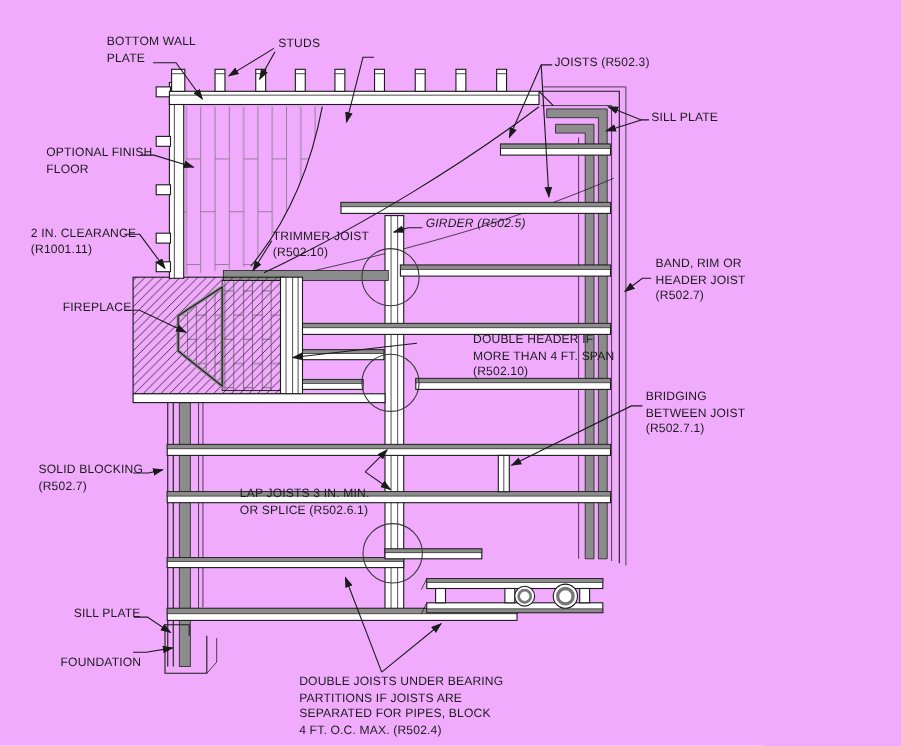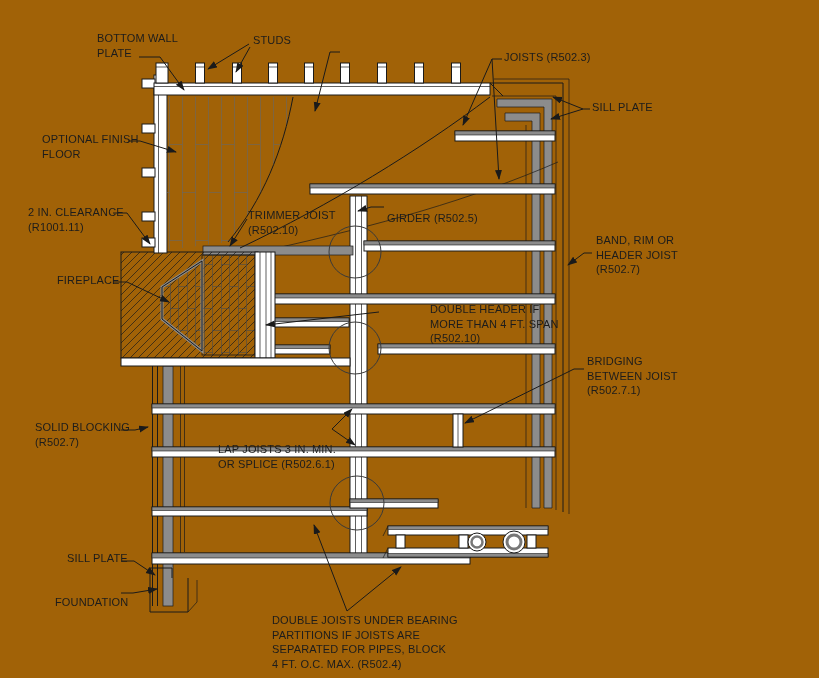--- a/index.html
+++ b/index.html
@@ -1,30 +1,30 @@
 <!DOCTYPE html>
 <html><head>
 <meta charset="utf-8">
 <style>
   html,body{margin:0;padding:0;background:#ffffff;}
-  .canvas{position:relative;width:819px;height:678px;background:#a16207;overflow:hidden;
+  .canvas{position:relative;width:819px;height:678px;background:#f0abfc;overflow:hidden;
           font-family:"Liberation Sans",sans-serif;}
   .art{position:absolute;left:0;top:0;}
   .lbl{position:absolute;font-size:11px;line-height:14.5px;color:#1c1c1c;
        white-space:pre-line;letter-spacing:.15px;}
   
   .lbl-bwp{left:97px;top:31px;}
   .lbl-studs{left:253px;top:33px;}
   .lbl-subfloor{left:342px;top:28px;}
   .lbl-joists{left:504px;top:50px;}
   .lbl-sillr{left:592px;top:100px;}
   .lbl-off{left:42px;top:132px;}
   .lbl-clr{left:28px;top:205px;}
   .lbl-trimmer{left:248px;top:208px;}
-  .lbl-girder{left:387px;top:211px;}
+  .lbl-girder{left:387px;top:196px;font-style:italic;}
   .lbl-band{left:596px;top:233px;}
   .lbl-fireplace{left:57px;top:273px;}
   .lbl-dheader{left:382px;top:302px;margin-left:48px;}
   .lbl-bridging{left:587px;top:354px;}
   .lbl-sblock{left:35px;top:420px;}
   .lbl-lap{left:218px;top:414px;margin-top:28px;}
   .lbl-sillb{left:67px;top:551px;}
   .lbl-foundation{left:55px;top:595px;}
   .lbl-djoists{left:272px;top:613px;}
   

